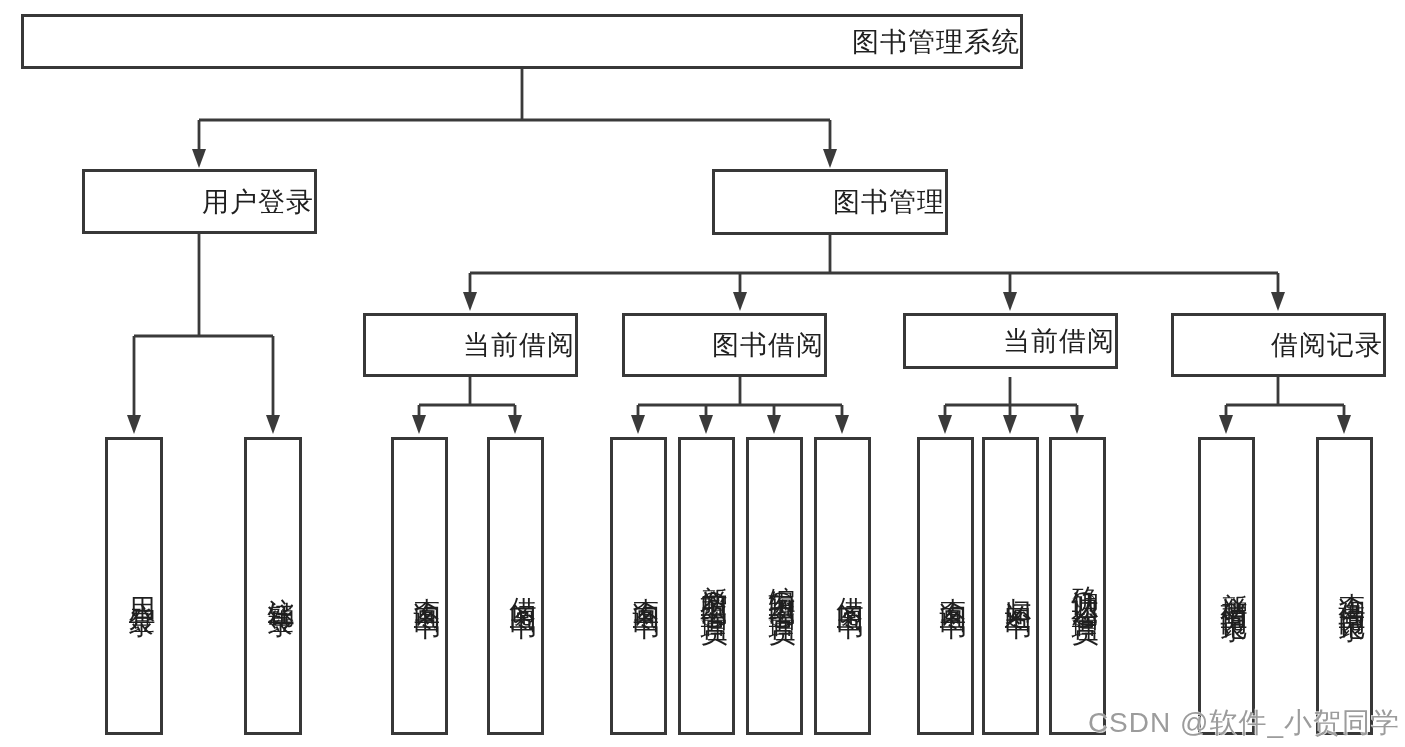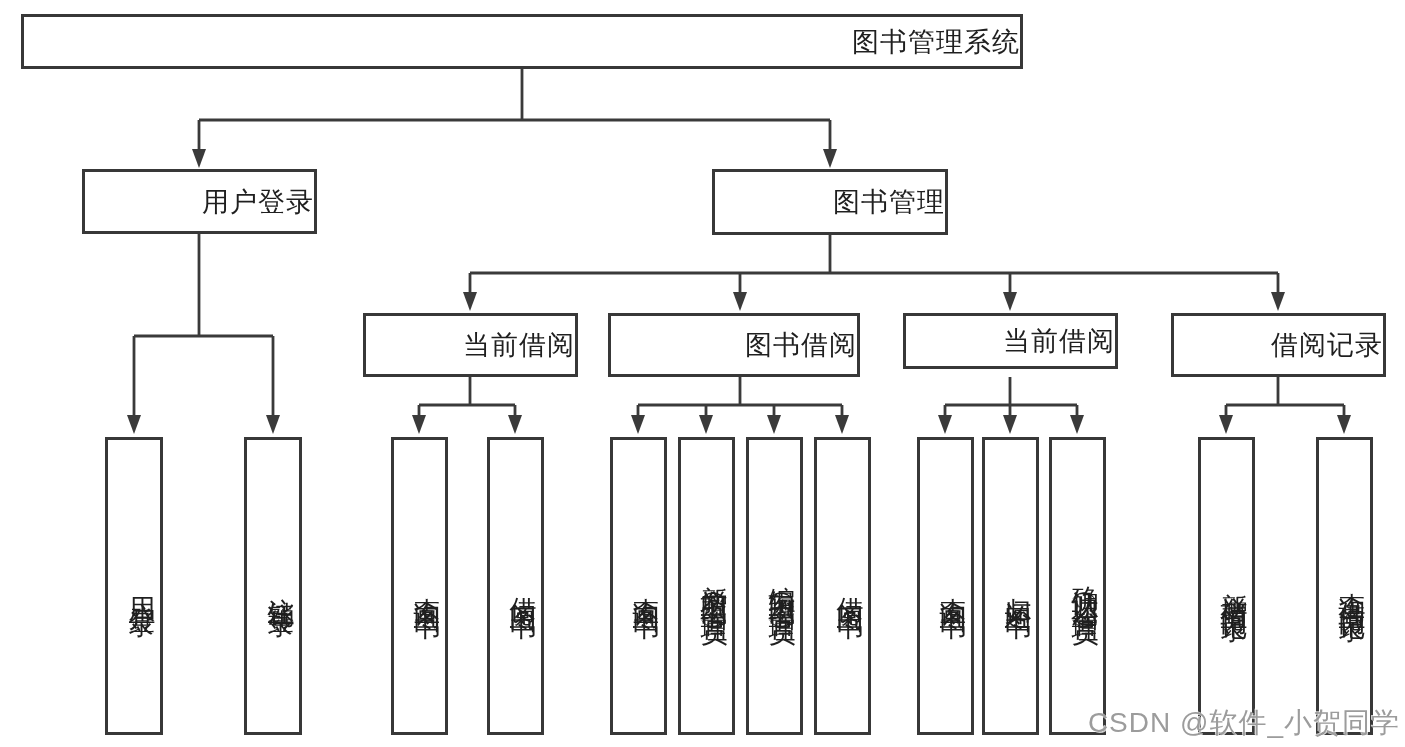--- a/index.html
+++ b/index.html
@@ -106,21 +106,21 @@
   <div class="node node-h" style="left:82px; top:169px; width:235px; height:65px;">
     <span>用户登录</span>
   </div>
   <div class="node node-h" style="left:712px; top:169px; width:236px; height:66px;">
     <span>图书管理</span>
   </div>
 
   <div class="node node-h" style="left:363px; top:313px; width:215px; height:64px;">
     <span>当前借阅</span>
   </div>
-  <div class="node node-h" style="left:608px; top:313px; width:252px; height:64px;">
+  <div class="node node-h" style="left:622px; top:313px; width:205px; height:64px;">
     <span>图书借阅</span>
   </div>
   <div class="node node-h" style="left:903px; top:313px; width:215px; height:56px;">
     <span>当前借阅</span>
   </div>
   <div class="node node-h" style="left:1171px; top:313px; width:215px; height:64px;font-family:Liberation Mono, monospace;">
     <span>借阅记录</span>
   </div>
 
   <div class="node node-v" style="left:105px; top:437px; width:58px; height:298px;">

